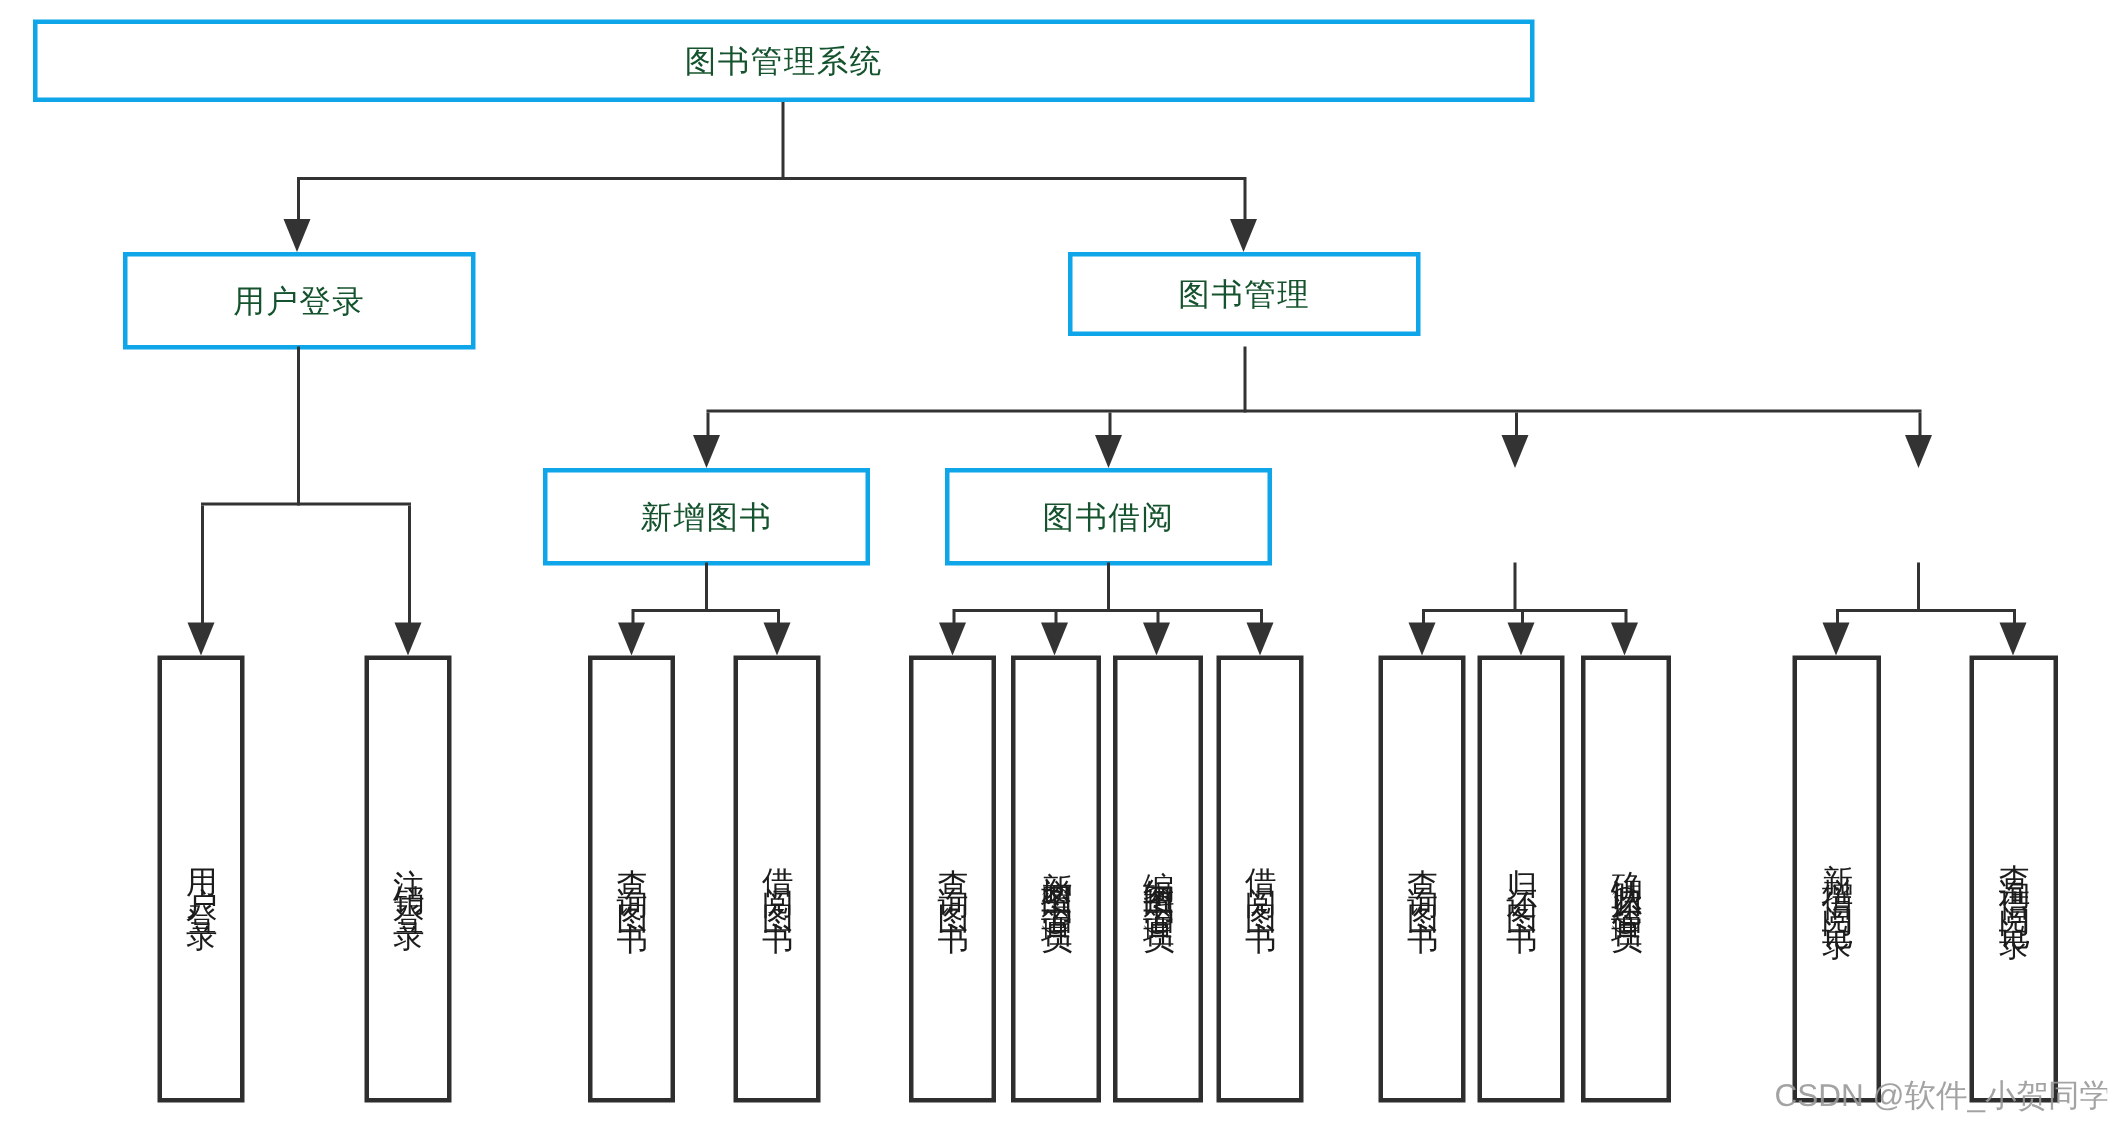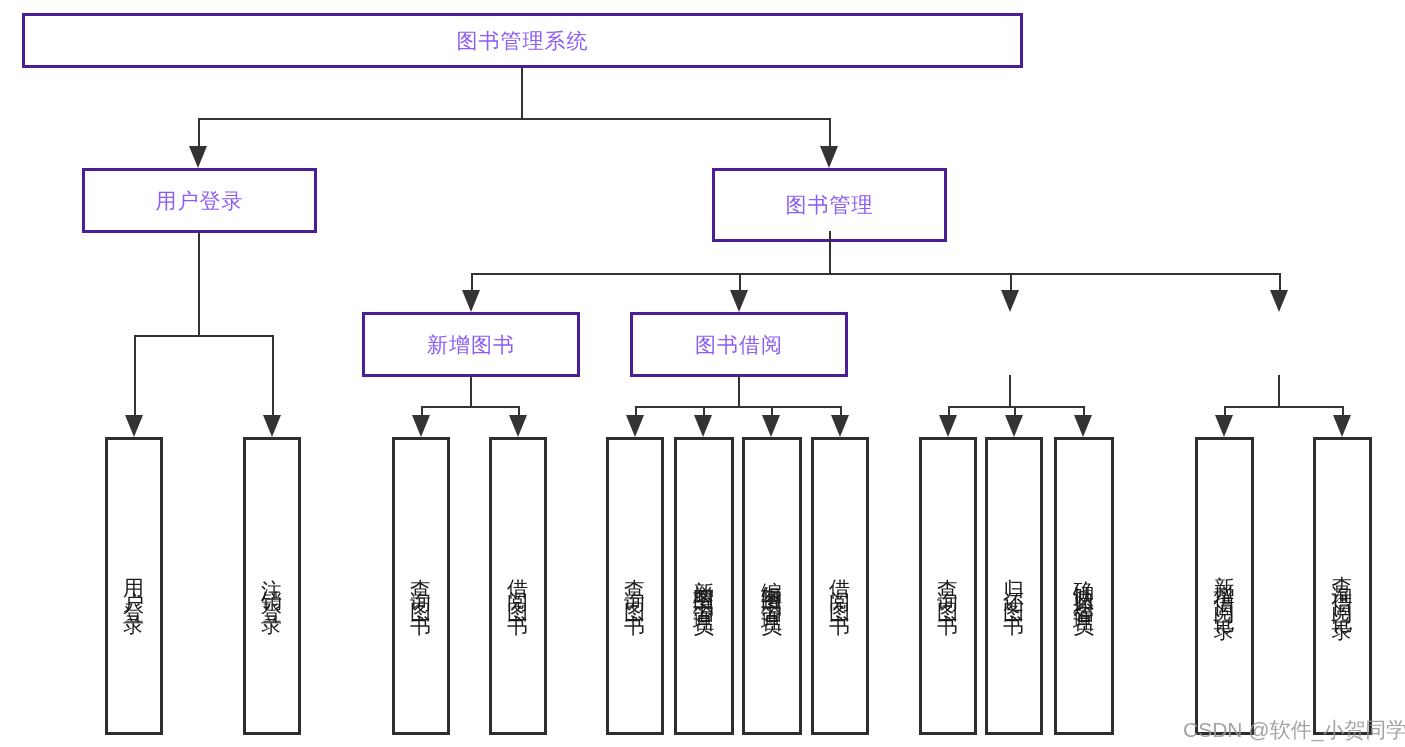--- a/index.html
+++ b/index.html
@@ -2,22 +2,22 @@
 <html><head>
 <meta charset="utf-8">
 <style>
   html,body{margin:0;padding:0;background:#ffffff;}
   #stage{
     position:relative;width:1405px;height:747px;background:#ffffff;overflow:hidden;
     font-family:"Liberation Sans","DejaVu Sans",sans-serif;color:#1c1c1c;
   }
   .box{
     position:absolute;box-sizing:border-box;background:#ffffff;
-    border:3px solid #4c1d95;display:flex;align-items:center;justify-content:center;
-    font-size:21px;letter-spacing:1px;color:#8b5cf6;
+    border:3px solid #0ea5e9;display:flex;align-items:center;justify-content:center;
+    font-size:21px;letter-spacing:1px;color:#14532d;
   }
   .leaf{
     position:absolute;box-sizing:border-box;background:#ffffff;
     border:3px solid #2e2e2e;display:flex;align-items:center;justify-content:center;
   }
   .vtext{
     writing-mode:vertical-rl;text-orientation:mixed;
     font-size:21px;color:#1c1c1c;line-height:1;white-space:nowrap;
   }
   .ls-s .vtext{letter-spacing:12px;}
@@ -47,21 +47,21 @@
   <div class="vline" style="left:521px;top:68px;height:50px;"></div>
   <div class="hline" style="left:198px;top:118px;width:633px;"></div>
   <div class="vline" style="left:198px;top:120px;height:28px;"></div>
   <div class="arrow" style="left:189px;top:146px;"></div>
   <div class="vline" style="left:829px;top:120px;height:28px;"></div>
   <div class="arrow" style="left:820px;top:146px;"></div>
 
   <div class="box" style="left:82px;top:168px;width:235px;height:65px;">
     <span>用户登录</span>
   </div>
-  <div class="box" style="left:712px;top:168px;width:235px;height:74px;">
+  <div class="box" style="left:712px;top:168px;width:235px;height:56px;">
     <span>图书管理</span>
   </div>
 
   <div class="vline" style="left:829px;top:231px;height:44px;"></div>
   <div class="hline" style="left:471px;top:273px;width:810px;"></div>
   <div class="vline" style="left:471px;top:275px;height:17px;"></div>
   <div class="arrow" style="left:462px;top:290px;"></div>
   <div class="vline" style="left:739px;top:275px;height:17px;"></div>
   <div class="arrow" style="left:730px;top:290px;"></div>
   <div class="vline" style="left:1010px;top:275px;height:17px;"></div>

